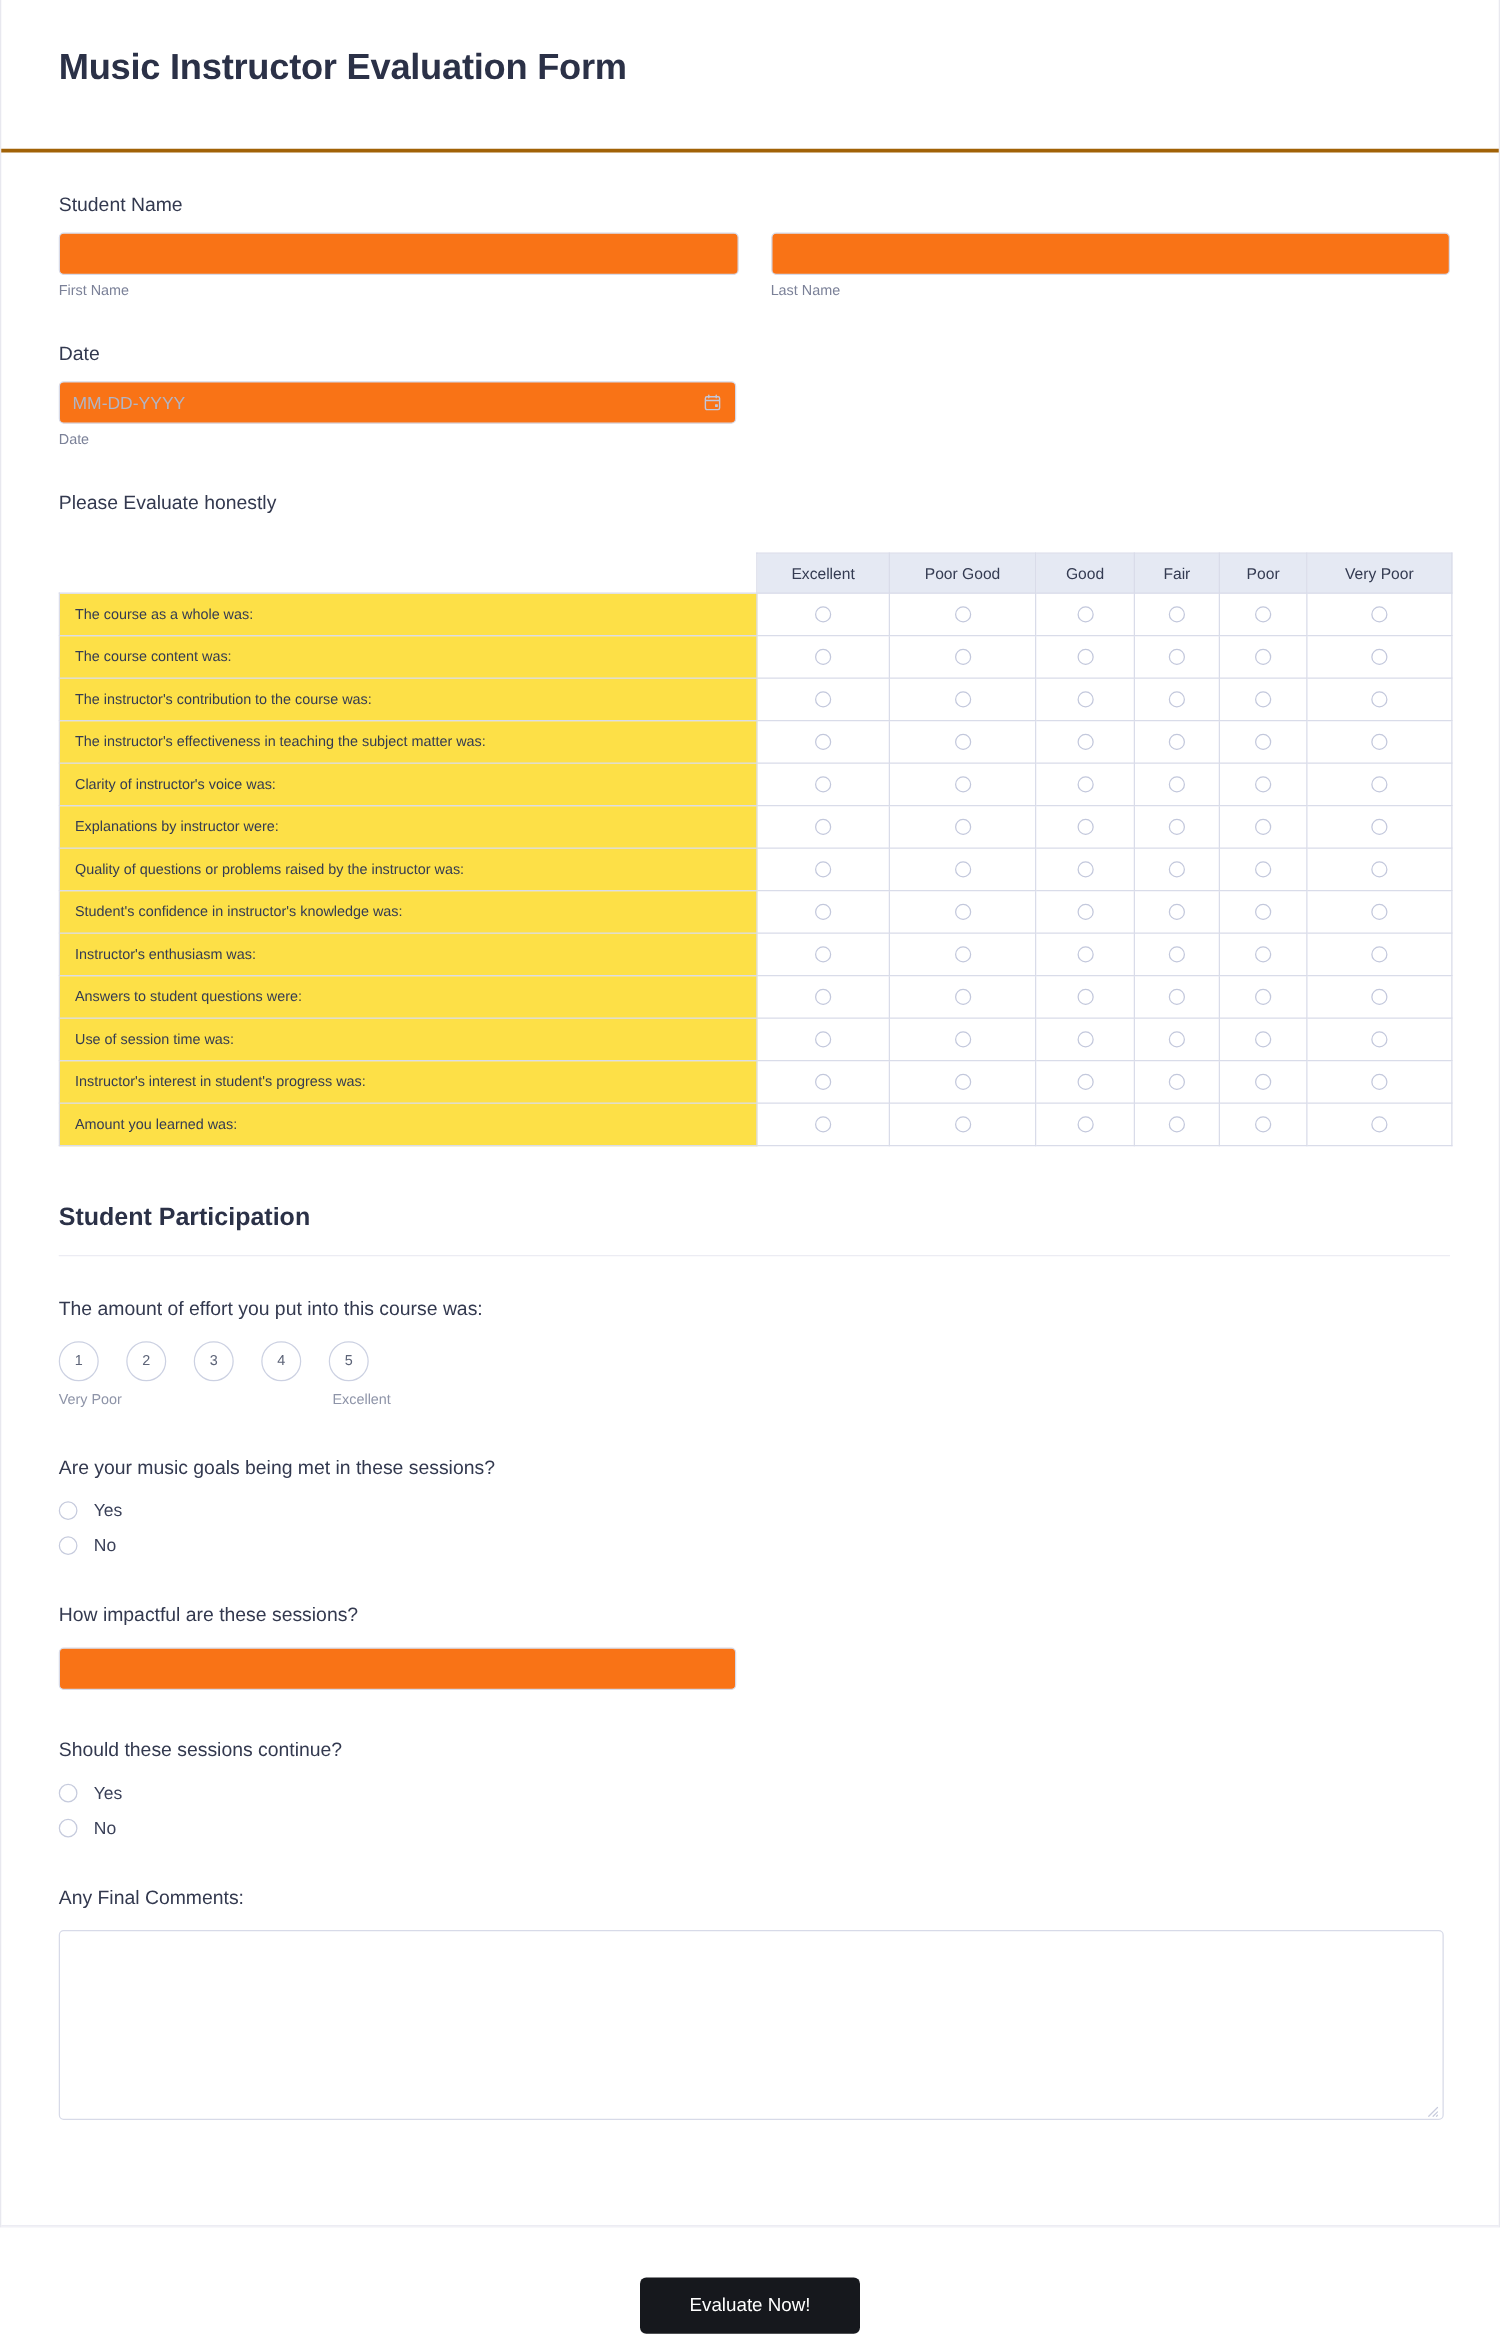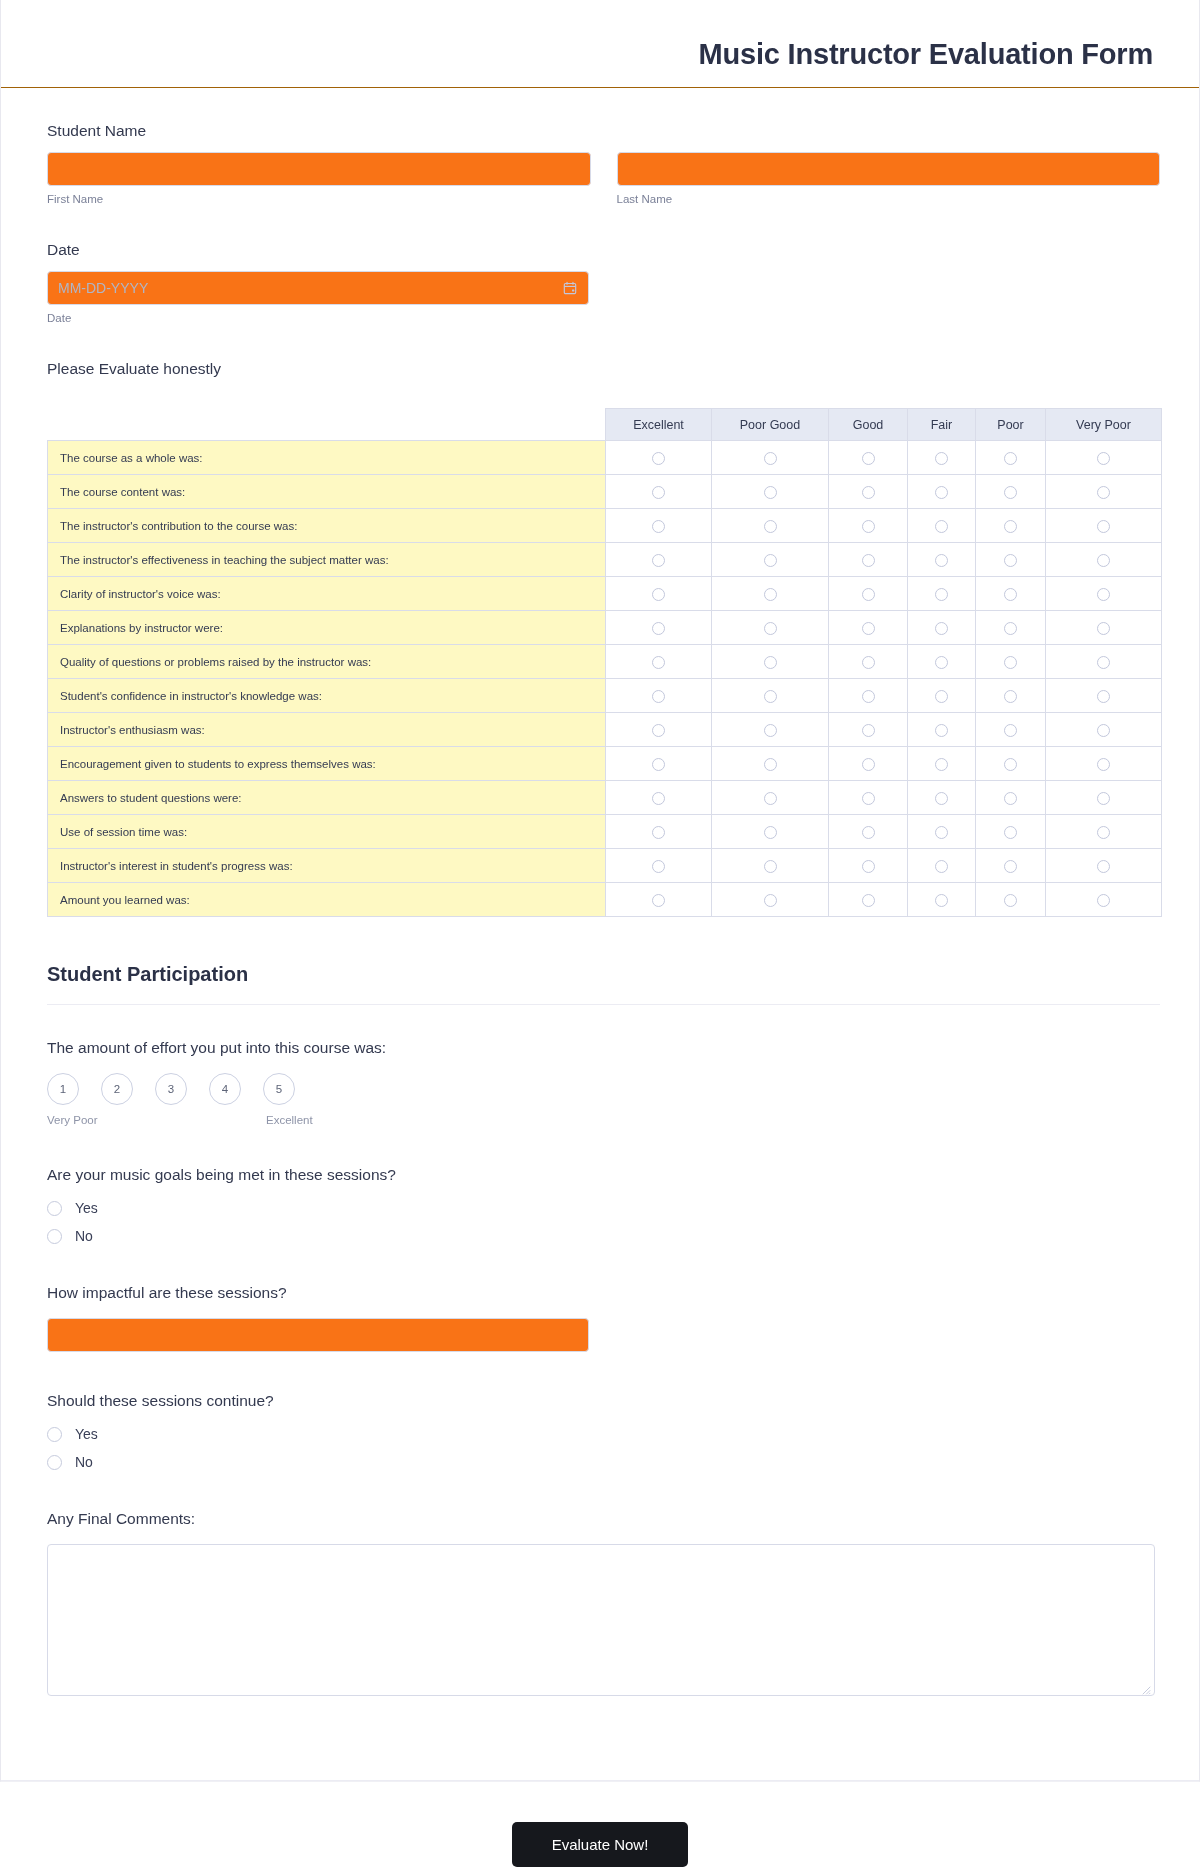--- a/index.html
+++ b/index.html
@@ -16,23 +16,22 @@
   .form-card {
     background: #ffffff;
     border-left: 1px solid #e8e8ef;
     border-right: 1px solid #e8e8ef;
     border-bottom: 1px solid #f0f0f5;
     width: 1200px;
   }
 
   
   .form-header {
-    padding: 38px 46px 16px 46px;
-    border-bottom: 1px solid #a16207;
-    text-align: right;
+    padding: 38px 46px 48px 46px;
+    border-bottom: 3px solid #a16207;
   }
   .form-title {
     margin: 0;
     font-size: 29px;
     font-weight: bold;
     color: #2b3147;
     letter-spacing: -0.2px;
   }
 
   
@@ -101,21 +100,21 @@
     font-size: 12.5px;
     font-weight: normal;
     height: 32px;
     text-align: center;
   }
   table.matrix thead th.corner {
     background: transparent;
     border: none;
   }
   td.row-label {
-    background: #fef9c3;
+    background: #fde047;
     color: #343b52;
     font-size: 11.5px;
     padding: 0 12px;
     height: 34px;
     vertical-align: middle;
   }
   td.opt-cell {
     background: #ffffff;
     text-align: center;
     vertical-align: middle;
@@ -384,29 +383,20 @@
               <tr>
                 <td class="row-label">Instructor's enthusiasm was:</td>
                 <td class="opt-cell"><span class="radio-dot"></span></td>
                 <td class="opt-cell"><span class="radio-dot"></span></td>
                 <td class="opt-cell"><span class="radio-dot"></span></td>
                 <td class="opt-cell"><span class="radio-dot"></span></td>
                 <td class="opt-cell"><span class="radio-dot"></span></td>
                 <td class="opt-cell"><span class="radio-dot"></span></td>
               </tr>
               <tr>
-                <td class="row-label">Encouragement given to students to express themselves was:</td>
-                <td class="opt-cell"><span class="radio-dot"></span></td>
-                <td class="opt-cell"><span class="radio-dot"></span></td>
-                <td class="opt-cell"><span class="radio-dot"></span></td>
-                <td class="opt-cell"><span class="radio-dot"></span></td>
-                <td class="opt-cell"><span class="radio-dot"></span></td>
-                <td class="opt-cell"><span class="radio-dot"></span></td>
-              </tr>
-              <tr>
                 <td class="row-label">Answers to student questions were:</td>
                 <td class="opt-cell"><span class="radio-dot"></span></td>
                 <td class="opt-cell"><span class="radio-dot"></span></td>
                 <td class="opt-cell"><span class="radio-dot"></span></td>
                 <td class="opt-cell"><span class="radio-dot"></span></td>
                 <td class="opt-cell"><span class="radio-dot"></span></td>
                 <td class="opt-cell"><span class="radio-dot"></span></td>
               </tr>
               <tr>
                 <td class="row-label">Use of session time was:</td>

